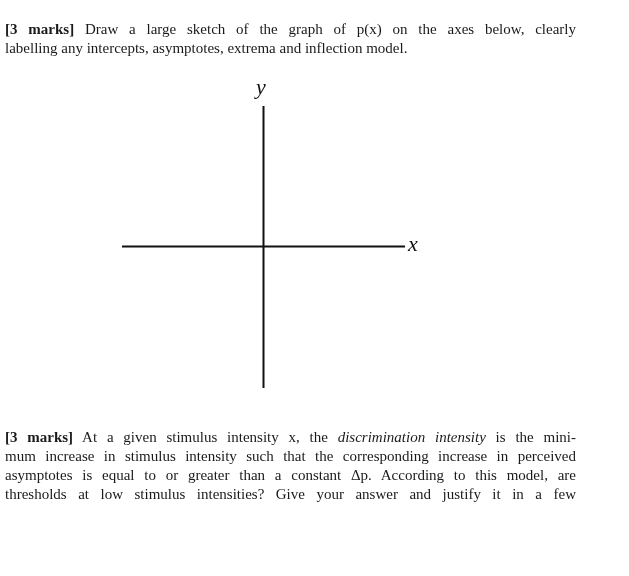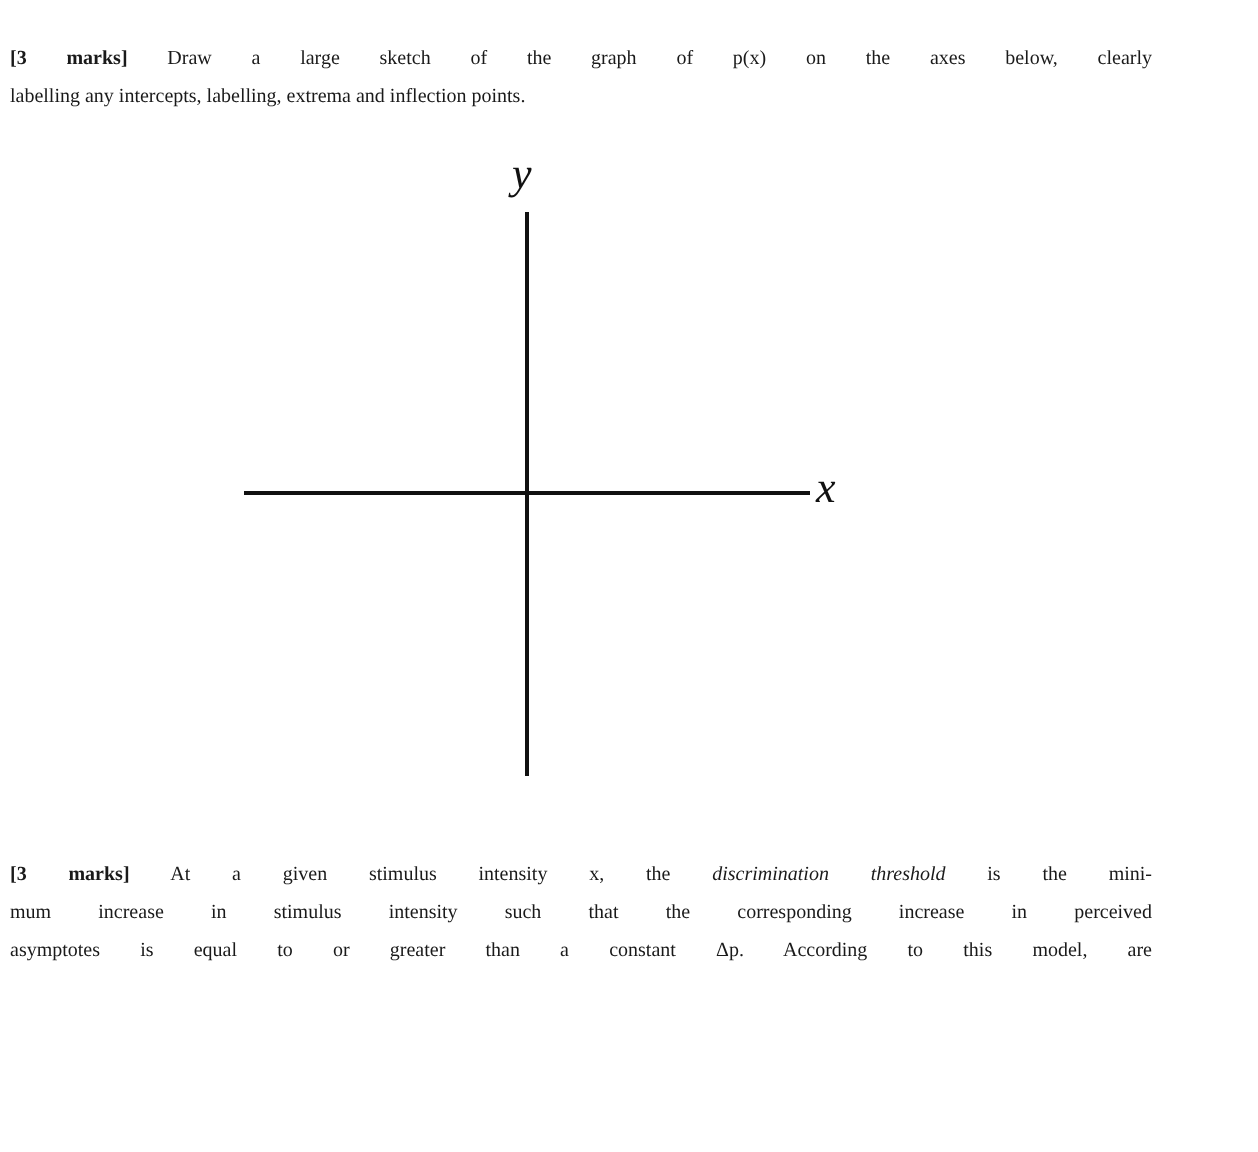--- a/index.html
+++ b/index.html
@@ -13,21 +13,21 @@
     position: relative;
     overflow: hidden;
     font-family: "DejaVu Serif", "Liberation Serif", serif;
     color: #1a1a1a;
   }
   .para {
     position: absolute;
     left: 5px;
     width: 571px;
     font-family: "Liberation Serif", "DejaVu Serif", serif;
-    font-size: 10px;
+    font-size: 15px;
     line-height: 19px;
     text-align: justify;
   }
   .para .line {
     display: block;
     text-align: justify;
     text-align-last: justify;
     white-space: nowrap;
     height: 19px;
   }
@@ -54,27 +54,28 @@
     color: #111;
   }
   .ylabel { left: 256px; top: 76px; }
   .xlabel { left: 408px; top: 233px; }
 </style>
 </head>
 <body>
 
 <div class="para q1">
   <span class="line"><span class="bold">[3 marks]</span><span> Draw a large sketch of the graph of p(x) on the axes below, clearly</span></span>
-  <span class="line last">labelling any intercepts, labelling, extrema and inflection points.</span>
+  <span class="line last">labelling any intercepts, asymptotes, extrema and inflection model.</span>
 </div>
 
 <svg class="axes" viewBox="0 0 629 576" xmlns="http://www.w3.org/2000/svg">
   <line x1="263.5" y1="106" x2="263.5" y2="388" stroke="#111111" stroke-width="2"></line>
   <line x1="122" y1="246.5" x2="405" y2="246.5" stroke="#111111" stroke-width="2"></line>
 </svg>
 <span class="axis-label ylabel">y</span>
 <span class="axis-label xlabel">x</span>
 
 <div class="para q2">
-  <span class="line"><span class="bold">[3 marks]</span><span> At a given stimulus intensity x, the </span><span class="it">discrimination threshold</span><span> is the mini-</span></span>
+  <span class="line"><span class="bold">[3 marks]</span><span> At a given stimulus intensity x, the </span><span class="it">discrimination intensity</span><span> is the mini-</span></span>
   <span class="line">mum increase in stimulus intensity such that the corresponding increase in perceived</span>
   <span class="line">asymptotes is equal to or greater than a constant Δp.  According to this model, are</span>
+  <span class="line">thresholds at low stimulus intensities?  Give your answer and justify it in a few</span>
 </div>
 
 </body></html>

